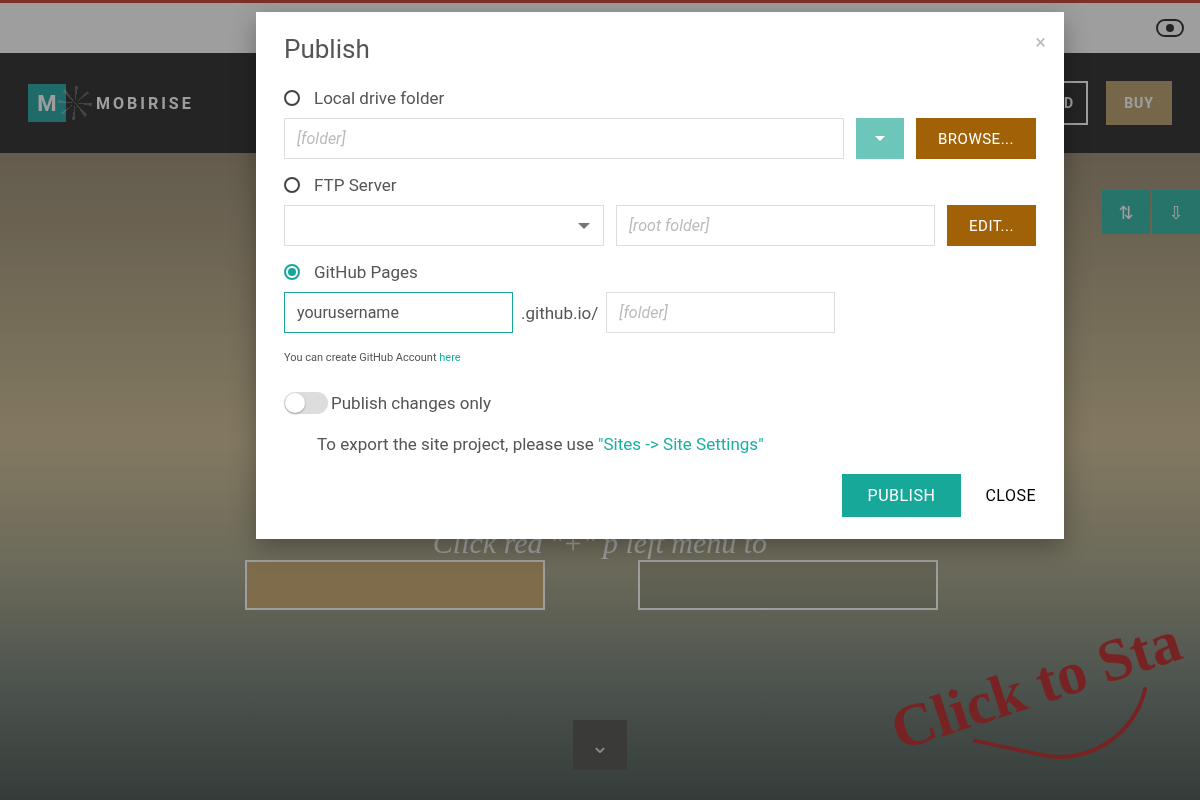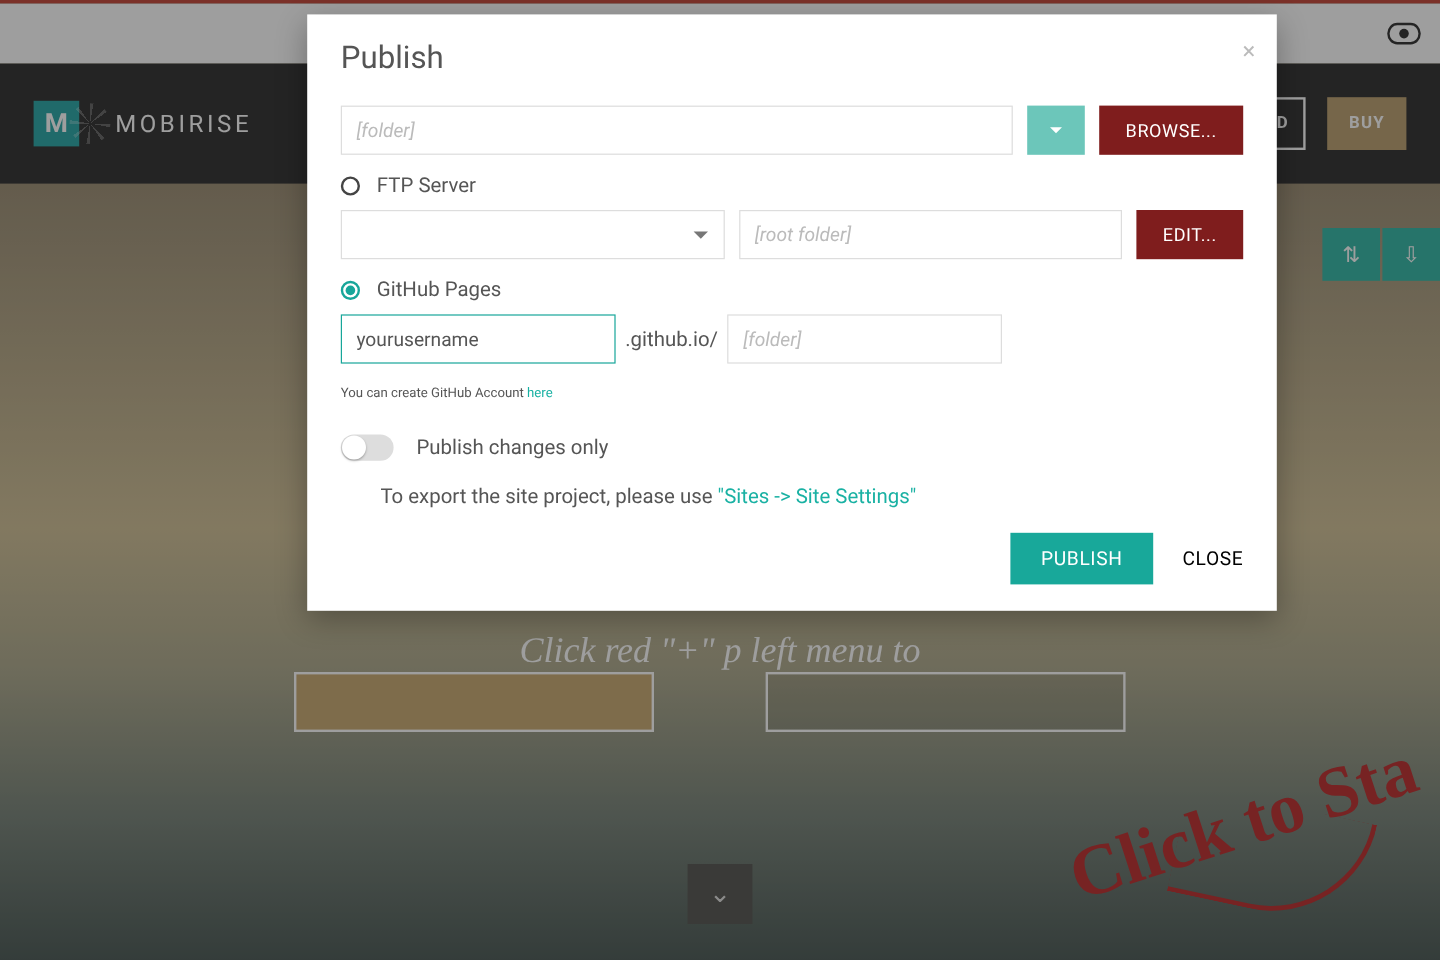--- a/index.html
+++ b/index.html
@@ -18,21 +18,21 @@
   .device-tablet { width:22px; height:26px; }
   .device-desktop { width:28px; height:22px; }
   .eye { position:absolute; right:16px; top:50%; transform:translateY(-50%); width:28px; height:18px; border:2px solid #222; border-radius:60% / 100%; }
   .eye::after{content:"";position:absolute;left:50%;top:50%;width:8px;height:8px;background:#222;border-radius:50%;transform:translate(-50%,-50%);}
 
   .navbar { position:absolute; left:0; right:0; top:53px; height:100px; background:#222; display:flex; align-items:center; padding:0 28px; color:#fff;}
   .logo-badge { width:38px; height:38px; background:#1aa0a0; display:flex; align-items:center; justify-content:center; font-weight:700; font-size:22px; color:#fff;}
   .sun { position:relative; width:6px; height:6px; margin-left:6px;}
   .sun::before{content:"";position:absolute;inset:-14px;border-radius:50%;
     background:conic-gradient(#fff 0 10deg,transparent 0 45deg,#fff 0 55deg,transparent 0 90deg,#fff 0 100deg,transparent 0 135deg,#fff 0 145deg,transparent 0 180deg,#fff 0 190deg,transparent 0 225deg,#fff 0 235deg,transparent 0 270deg,#fff 0 280deg,transparent 0 315deg,#fff 0 325deg,transparent 0 360deg);opacity:.25;}
-  .brand-text { margin-left:18px; letter-spacing:3px; font-weight:400; font-size:20px;}
+  .brand-text { margin-left:18px; letter-spacing:3px; font-weight:700; font-size:16px;}
   .nav-right { margin-left:auto; display:flex; align-items:center; gap:18px;}
   .nav-link { color:#eee; font-size:14px; letter-spacing:1px; font-weight:600;}
   .btn-dl { border:2px solid #fff; padding:12px 12px; font-weight:700; letter-spacing:1px; font-size:14px; background:transparent; color:#fff;}
   .btn-buy{ background:#b79966; color:#fff; padding:14px 18px; font-weight:700; letter-spacing:1px; font-size:14px; border:none;}
 
   .side-tools{position:absolute; right:0; top:190px; display:flex;}
   .tool{width:48px;height:44px;background:#26b3a1;display:flex;align-items:center;justify-content:center;color:#fff;font-size:18px;}
   .tool + .tool{margin-left:2px;}
 
   .hero{position:absolute; left:0; right:0; top:260px; text-align:center; color:#fff;}
@@ -61,34 +61,34 @@
   .radio.selected{border-color:#17a69a;}
   .radio.selected::after{content:"";position:absolute;inset:2px;border-radius:50%;background:#17a69a;}
   .opt-label{color:#555;font-size:17px;}
 
   .row{display:flex;gap:12px;align-items:stretch;margin-bottom:8px;}
   .input{flex:1;border:1px solid #ddd;padding:10px 12px;font-size:16px;color:#555;}
   .input::placeholder{color:#bbb;font-style:italic;}
   .input.sel{appearance:none;background:#fff;}
   .caret-btn{width:48px;background:#6cc6ba;border:none;color:#fff;display:flex;align-items:center;justify-content:center;}
   .caret-btn::after{content:"";border:5px solid transparent;border-top-color:#fff;margin-top:5px;}
-  .teal-btn{background:#7f1d1d;border:none;color:#fff;padding:0 22px;font-size:15px;letter-spacing:.5px;}
+  .teal-btn{background:#a16207;border:none;color:#fff;padding:0 22px;font-size:15px;letter-spacing:.5px;}
 
   .select-wrap{position:relative;flex:0 0 320px;}
   .select-wrap .input{width:100%; padding-right:34px;}
   .select-wrap::after{content:"";position:absolute;right:14px;top:50%;border:6px solid transparent;border-top-color:#777;transform:translateY(-25%);}
 
   .gh-row{display:flex;align-items:center;gap:8px;}
   .input.gh-user{flex:0 0 180px;border:1px solid #17a69a;}
   .gh-domain{color:#555;font-size:17px;}
   .input.gh-folder{flex:0 0 180px;}
   .hint{color:#555;font-size:11px;margin-top:18px;}
   .hint a,.link{color:#19b1a3;text-decoration:none;}
 
-  .toggle-row{display:flex;align-items:center;gap:19px;margin:28px 0 20px;}
+  .toggle-row{display:flex;align-items:center;gap:3px;margin:28px 0 20px;}
   .toggle{width:44px;height:22px;border-radius:20px;background:#ddd;position:relative;}
   .toggle::after{content:"";position:absolute;left:1px;top:1px;width:20px;height:20px;border-radius:50%;background:#fff;box-shadow:0 1px 2px rgba(0,0,0,.3);}
 
   .export-note{color:#555;font-size:17px;margin-bottom:20px;margin-left:33px;}
 
   .footer-row{display:flex;justify-content:flex-end;gap:24px;align-items:center;}
   .btn-publish{background:#18a89a;border:none;color:#fff;padding:12px 26px;font-size:16px;letter-spacing:.5px;}
   .btn-close{background:none;border:none;color:#000000;font-size:16px;letter-spacing:.5px;}
 </style>
 </head>
@@ -139,20 +139,24 @@
     <span>⌄</span>
   </div>
 </div>
 
 <div class="dim"></div>
 
 <div class="modal">
   <h2>Publish</h2>
   <button class="modal-close">×</button>
 
+  <div class="opt-row">
+    <span class="radio"></span>
+    <span class="opt-label">Local drive folder</span>
+  </div>
   <div class="row">
     <input class="input" placeholder="[folder]" style="">
     <button class="caret-btn"></button>
     <button class="teal-btn">BROWSE...</button>
   </div>
 
   <div class="opt-row">
     <span class="radio"></span>
     <span class="opt-label">FTP Server</span>
   </div>

